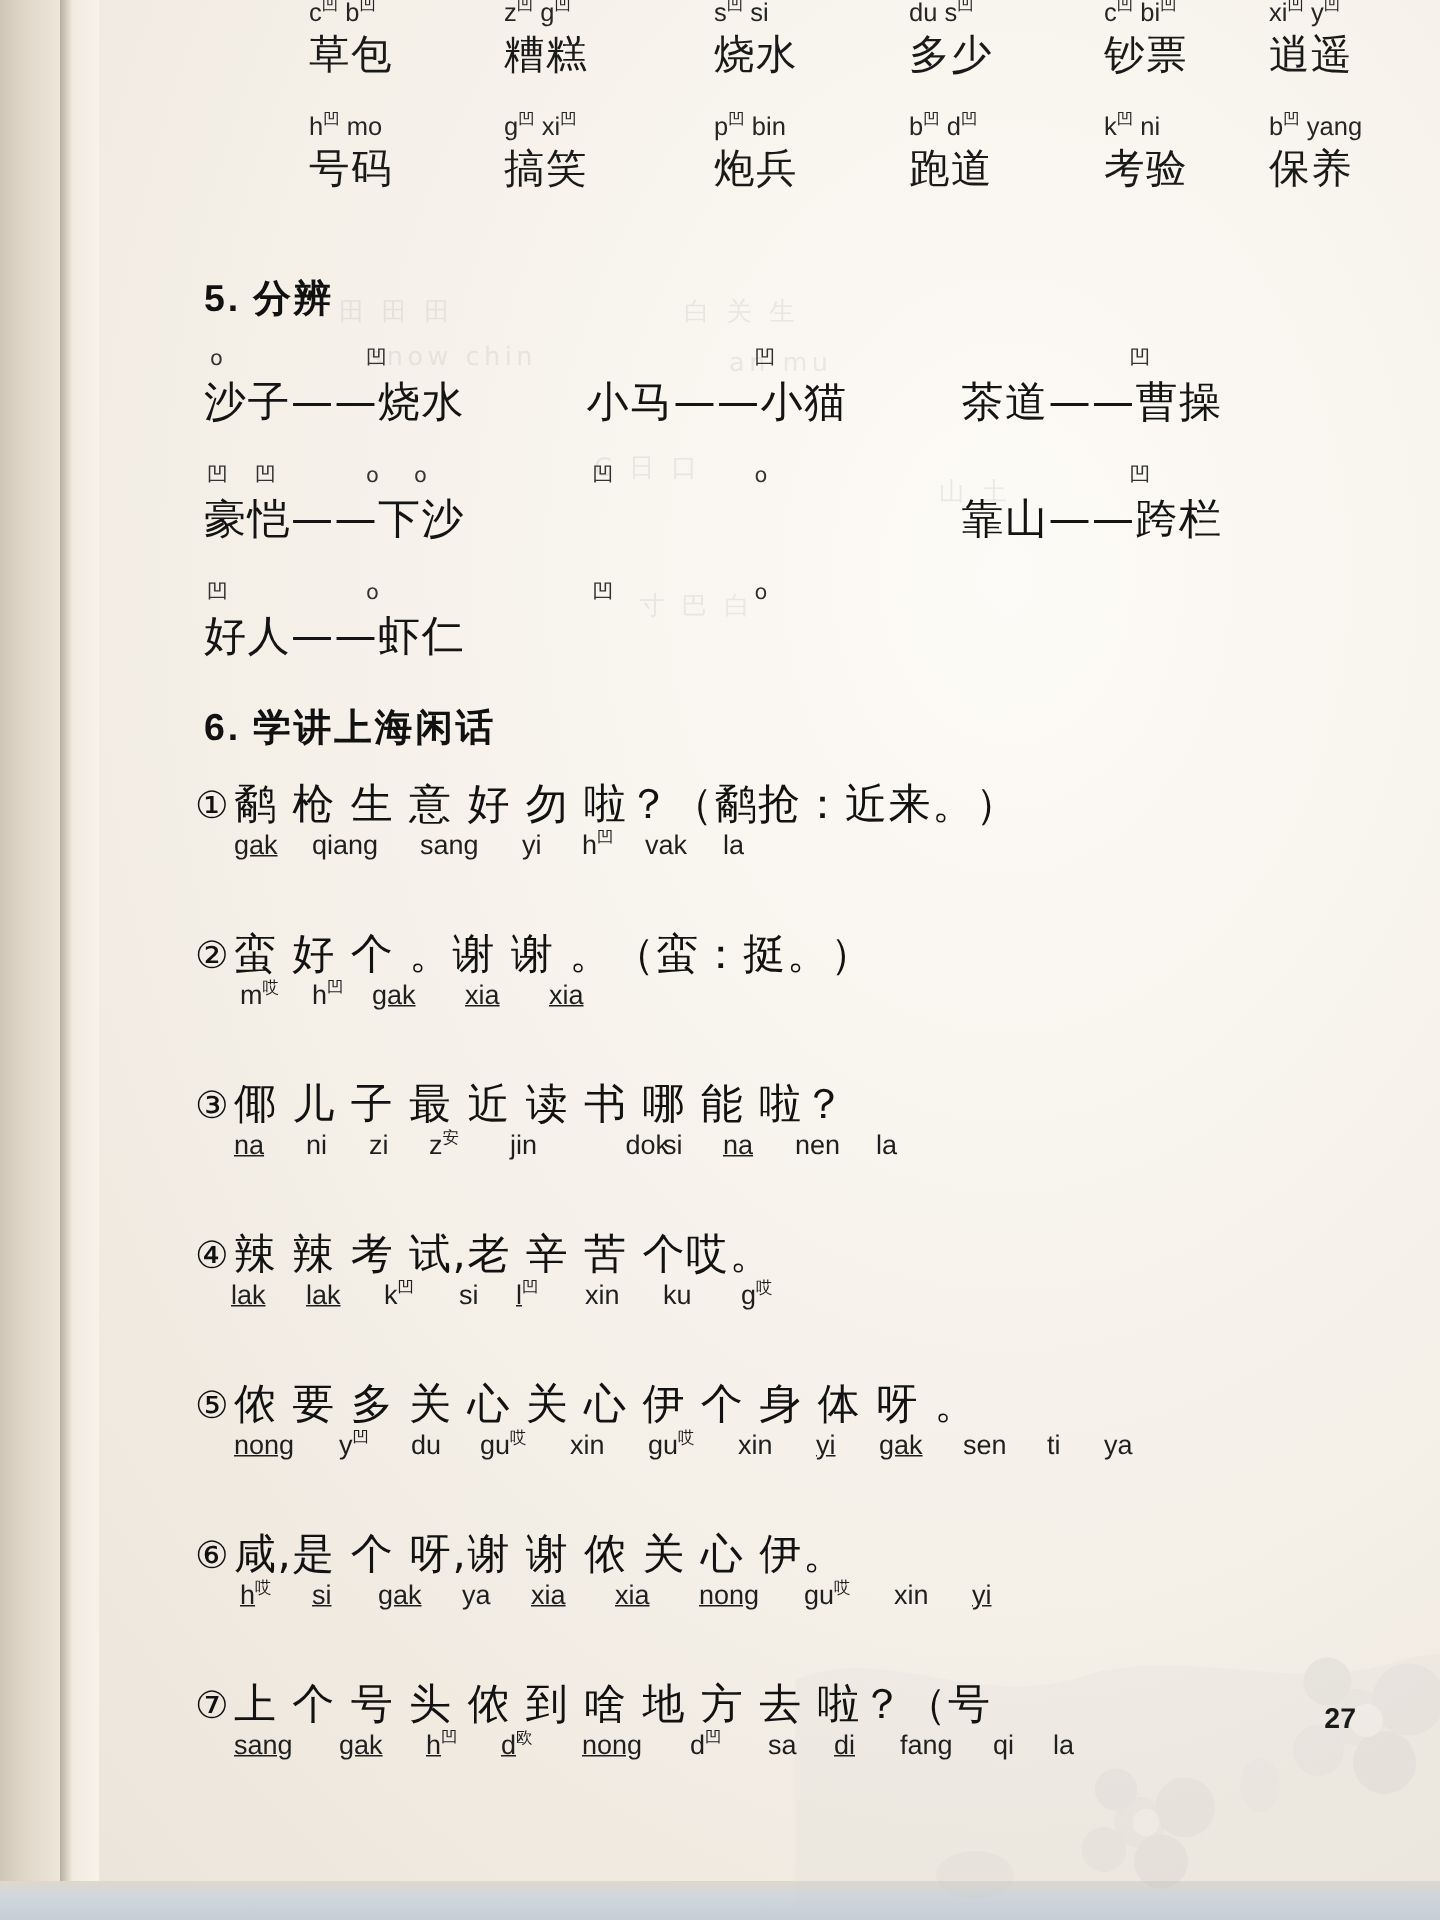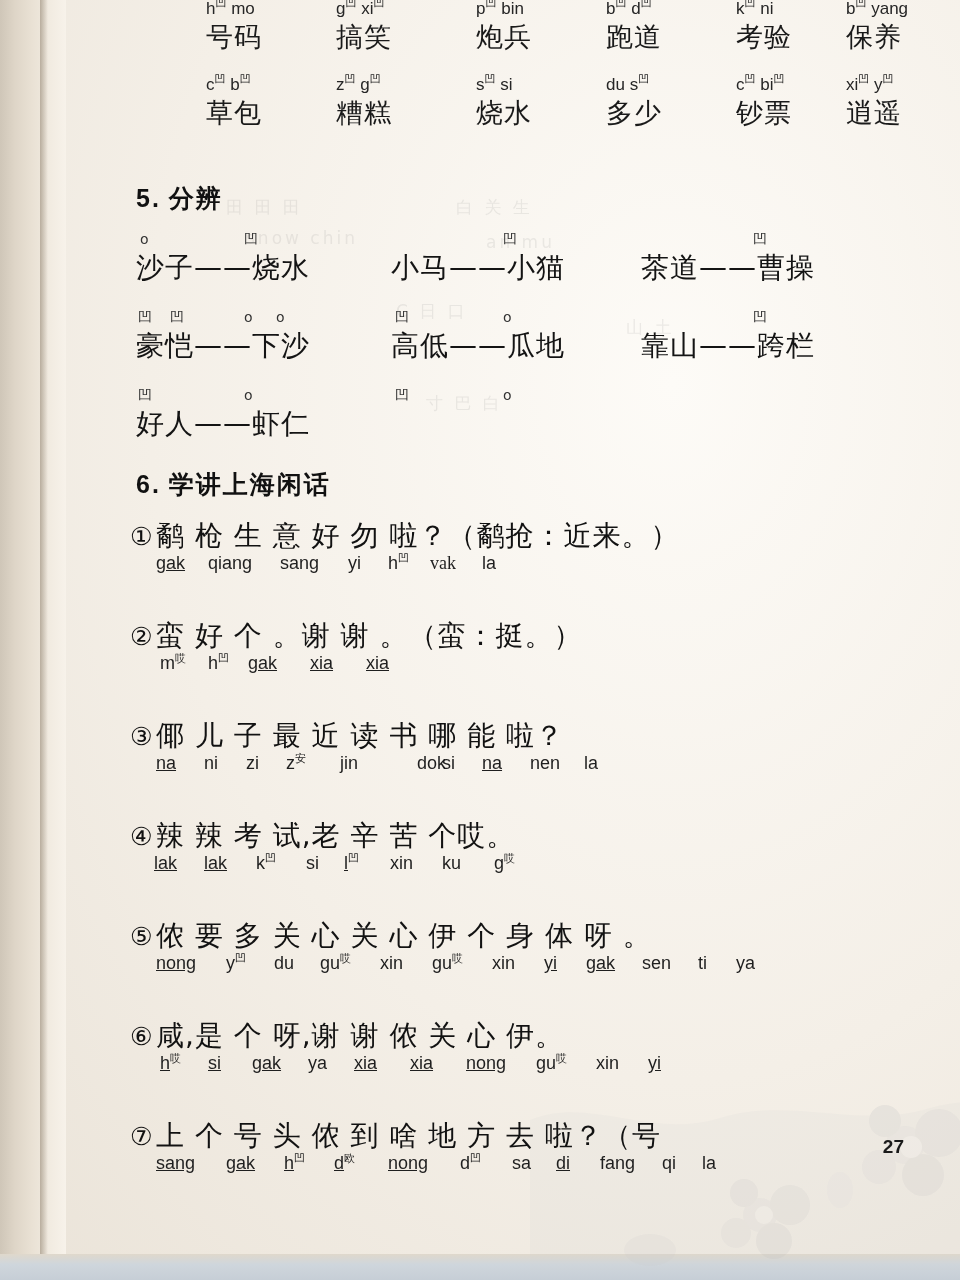--- a/index.html
+++ b/index.html
@@ -218,20 +218,46 @@
       <ellipse cx="310" cy="190" rx="13" ry="18" fill="#d4d4d4"></ellipse>
       <ellipse cx="120" cy="250" rx="26" ry="16" fill="#cbcbcb"></ellipse>
     </g>
   </svg>
 
   <div class="content">
 
     <div class="word-table" id="word-table">
         <div class="wt-row">
           <div class="wt-cell" style="left: 70px;">
+            <div class="wt-pin">c<span class="sup">凹</span> b<span class="sup">凹</span></div>
+            <div class="wt-hz hz">草包</div>
+          </div>
+          <div class="wt-cell" style="left: 200px;">
+            <div class="wt-pin">z<span class="sup">凹</span> g<span class="sup">凹</span></div>
+            <div class="wt-hz hz">糟糕</div>
+          </div>
+          <div class="wt-cell" style="left: 340px;">
+            <div class="wt-pin">s<span class="sup">凹</span> si</div>
+            <div class="wt-hz hz">烧水</div>
+          </div>
+          <div class="wt-cell" style="left: 470px;">
+            <div class="wt-pin">du s<span class="sup">凹</span></div>
+            <div class="wt-hz hz">多少</div>
+          </div>
+          <div class="wt-cell" style="left: 600px;">
+            <div class="wt-pin">c<span class="sup">凹</span> bi<span class="sup">凹</span></div>
+            <div class="wt-hz hz">钞票</div>
+          </div>
+          <div class="wt-cell" style="left: 710px;">
+            <div class="wt-pin">xi<span class="sup">凹</span> y<span class="sup">凹</span></div>
+            <div class="wt-hz hz">逍遥</div>
+          </div>
+        </div>
+        <div class="wt-row">
+          <div class="wt-cell" style="left: 70px;">
             <div class="wt-pin">h<span class="sup">凹</span> mo</div>
             <div class="wt-hz hz">号码</div>
           </div>
           <div class="wt-cell" style="left: 200px;">
             <div class="wt-pin">g<span class="sup">凹</span> xi<span class="sup">凹</span></div>
             <div class="wt-hz hz">搞笑</div>
           </div>
           <div class="wt-cell" style="left: 340px;">
             <div class="wt-pin">p<span class="sup">凹</span> bin</div>
             <div class="wt-hz hz">炮兵</div>
@@ -240,46 +266,20 @@
             <div class="wt-pin">b<span class="sup">凹</span> d<span class="sup">凹</span></div>
             <div class="wt-hz hz">跑道</div>
           </div>
           <div class="wt-cell" style="left: 600px;">
             <div class="wt-pin">k<span class="sup">凹</span> ni</div>
             <div class="wt-hz hz">考验</div>
           </div>
           <div class="wt-cell" style="left: 710px;">
             <div class="wt-pin">b<span class="sup">凹</span> yang</div>
             <div class="wt-hz hz">保养</div>
-          </div>
-        </div>
-        <div class="wt-row">
-          <div class="wt-cell" style="left: 70px;">
-            <div class="wt-pin">c<span class="sup">凹</span> b<span class="sup">凹</span></div>
-            <div class="wt-hz hz">草包</div>
-          </div>
-          <div class="wt-cell" style="left: 200px;">
-            <div class="wt-pin">z<span class="sup">凹</span> g<span class="sup">凹</span></div>
-            <div class="wt-hz hz">糟糕</div>
-          </div>
-          <div class="wt-cell" style="left: 340px;">
-            <div class="wt-pin">s<span class="sup">凹</span> si</div>
-            <div class="wt-hz hz">烧水</div>
-          </div>
-          <div class="wt-cell" style="left: 470px;">
-            <div class="wt-pin">du s<span class="sup">凹</span></div>
-            <div class="wt-hz hz">多少</div>
-          </div>
-          <div class="wt-cell" style="left: 600px;">
-            <div class="wt-pin">c<span class="sup">凹</span> bi<span class="sup">凹</span></div>
-            <div class="wt-hz hz">钞票</div>
-          </div>
-          <div class="wt-cell" style="left: 710px;">
-            <div class="wt-pin">xi<span class="sup">凹</span> y<span class="sup">凹</span></div>
-            <div class="wt-hz hz">逍遥</div>
           </div>
         </div>
       </div>
 
     <div class="sec-head" style="left:70px; top:182px;">
       <span class="num">5.</span><span class="hz">分辨</span>
     </div>
     <div class="pairs" id="pairs" style="top:232px;">
         <div class="pair-row">
           <div class="pair" style="left: 0px;">
@@ -310,21 +310,20 @@
               <span class="tone hz" style="left: 108px;">o</span>
               <span class="tone hz" style="left: 140px;">o</span>
             </div>
             <div class="pair-hz hz">豪恺——下沙</div>
           </div>
           <div class="pair" style="left: 255px;">
             <div class="tonebar">
               <span class="tone hz" style="left: 4px;">凹</span>
               <span class="tone hz" style="left: 112px;">o</span>
             </div>
-            <div class="pair-hz hz">高低——瓜地</div>
           </div>
           <div class="pair" style="left: 505px;">
             <div class="tonebar">
               <span class="tone hz" style="left: 112px;">凹</span>
             </div>
             <div class="pair-hz hz">靠山——跨栏</div>
           </div>
         </div>
         <div class="pair-row">
           <div class="pair" style="left: 0px;">
@@ -348,21 +347,21 @@
     </div>
     <div class="sentences" id="sentences" style="top:518px;">
         <div class="sentence">
           <div class="s-hz hz"><span class="s-circ">①</span><span>鹬 枪  生  意  好  勿  啦？（鹬抢：近来。）</span></div>
           <div class="s-rom">
             <span class="r" style="left: 26px;"><span class="u">gak</span></span>
             <span class="r" style="left: 78px;">qiang</span>
             <span class="r" style="left: 150px;">sang</span>
             <span class="r" style="left: 218px;">yi</span>
             <span class="r" style="left: 258px;">h<span class="tiny">凹</span></span>
-            <span class="r" style="left: 300px; font-family: Liberation Serif, serif;">vak</span>
+            <span class="r" style="left: 300px;">vak</span>
             <span class="r" style="left: 352px;">la</span>
           </div>
         </div>
         <div class="sentence">
           <div class="s-hz hz"><span class="s-circ">②</span><span>蛮  好  个 。谢  谢 。（蛮：挺。）</span></div>
           <div class="s-rom">
             <span class="r" style="left: 30px;">m<span class="tiny">哎</span></span>
             <span class="r" style="left: 78px;">h<span class="tiny">凹</span></span>
             <span class="r" style="left: 118px;"><span class="u">gak</span></span>
             <span class="r" style="left: 180px;"><span class="u">xia</span></span>

